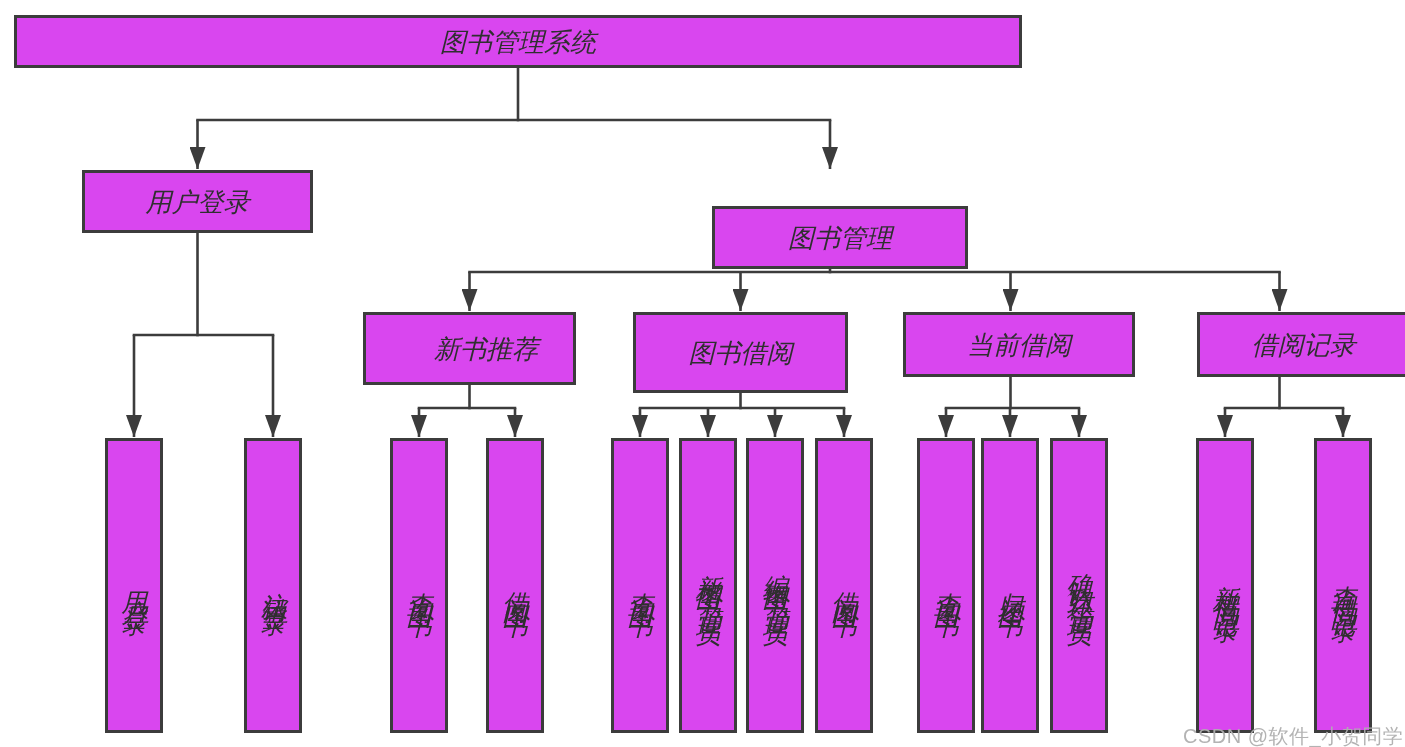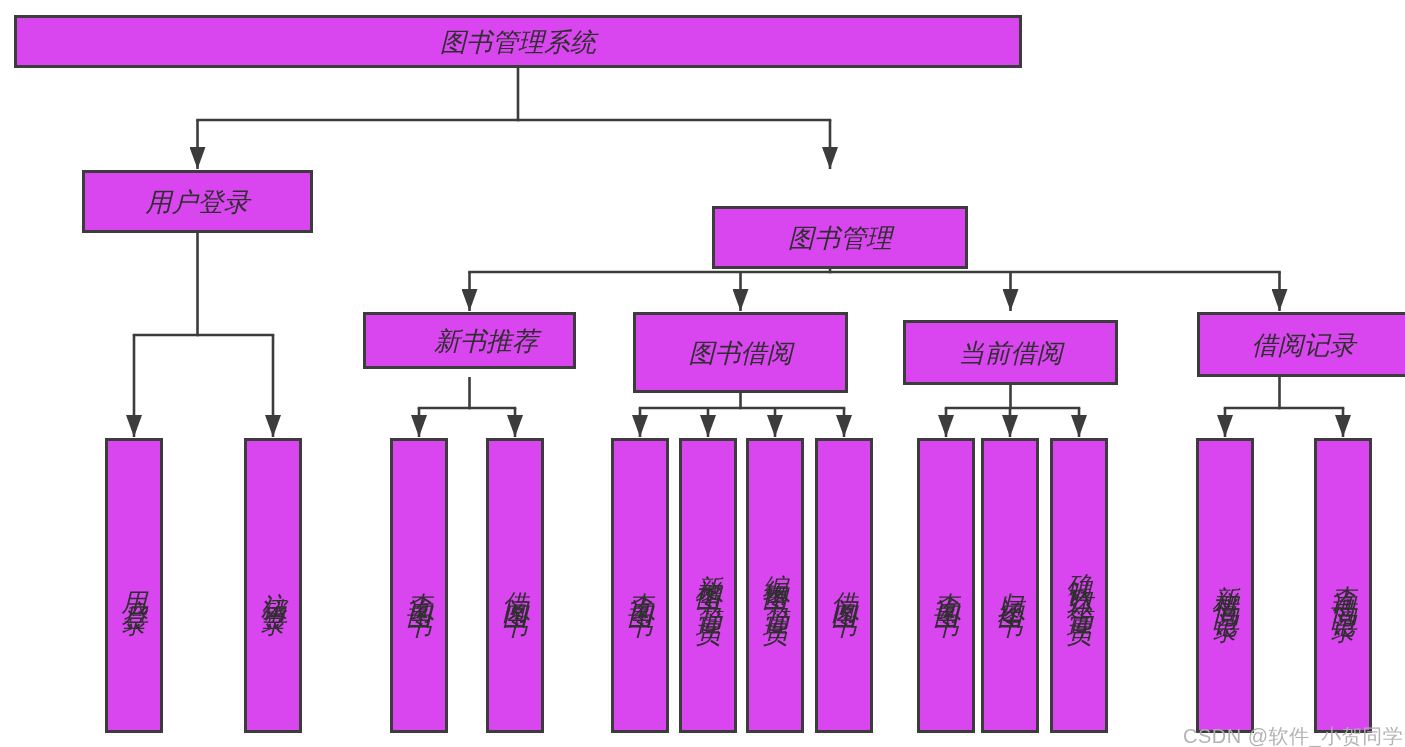--- a/index.html
+++ b/index.html
@@ -113,23 +113,23 @@
       <line x1="1225" y1="408" x2="1225" y2="437" marker-end="url(#arw)"></line>
       <line x1="1343" y1="408" x2="1343" y2="437" marker-end="url(#arw)"></line>
     </g>
   </svg>
 
   <div class="node" style="left:14px; top:15px; width:1008px; height:53px;">图书管理系统</div>
 
   <div class="node" style="left:82px; top:170px; width:231px; height:63px;">用户登录</div>
   <div class="node" style="left:712px; top:170px; width:256px; height:63px;margin-top:36px;">图书管理</div>
 
-  <div class="node" style="left:363px; top:312px; width:213px; height:57px;padding-left:33px;">新书推荐</div>
+  <div class="node" style="left:363px; top:312px; width:213px; height:73px;padding-left:33px;">新书推荐</div>
   <div class="node" style="left:633px; top:312px; width:215px; height:81px;">图书借阅</div>
-  <div class="node" style="left:903px; top:312px; width:215px; height:65px;margin-top:8px;">当前借阅</div>
+  <div class="node" style="left:903px; top:312px; width:232px; height:65px;">当前借阅</div>
   <div class="node" style="left:1173px; top:312px; width:213px; height:65px;margin-left:24px;">借阅记录</div>
 
   <div class="node vnode" style="left:105px; top:438px; width:58px; height:295px;">用户登录</div>
   <div class="node vnode" style="left:244px; top:438px; width:58px; height:295px;">注销登录</div>
 
   <div class="node vnode" style="left:390px; top:438px; width:58px; height:295px;">查询图书</div>
   <div class="node vnode" style="left:486px; top:438px; width:58px; height:295px;">借阅图书</div>
 
   <div class="node vnode" style="left:611px; top:438px; width:58px; height:295px;">查询图书</div>
   <div class="node vnode" style="left:679px; top:438px; width:58px; height:295px;">新增图书（管理员）</div>

